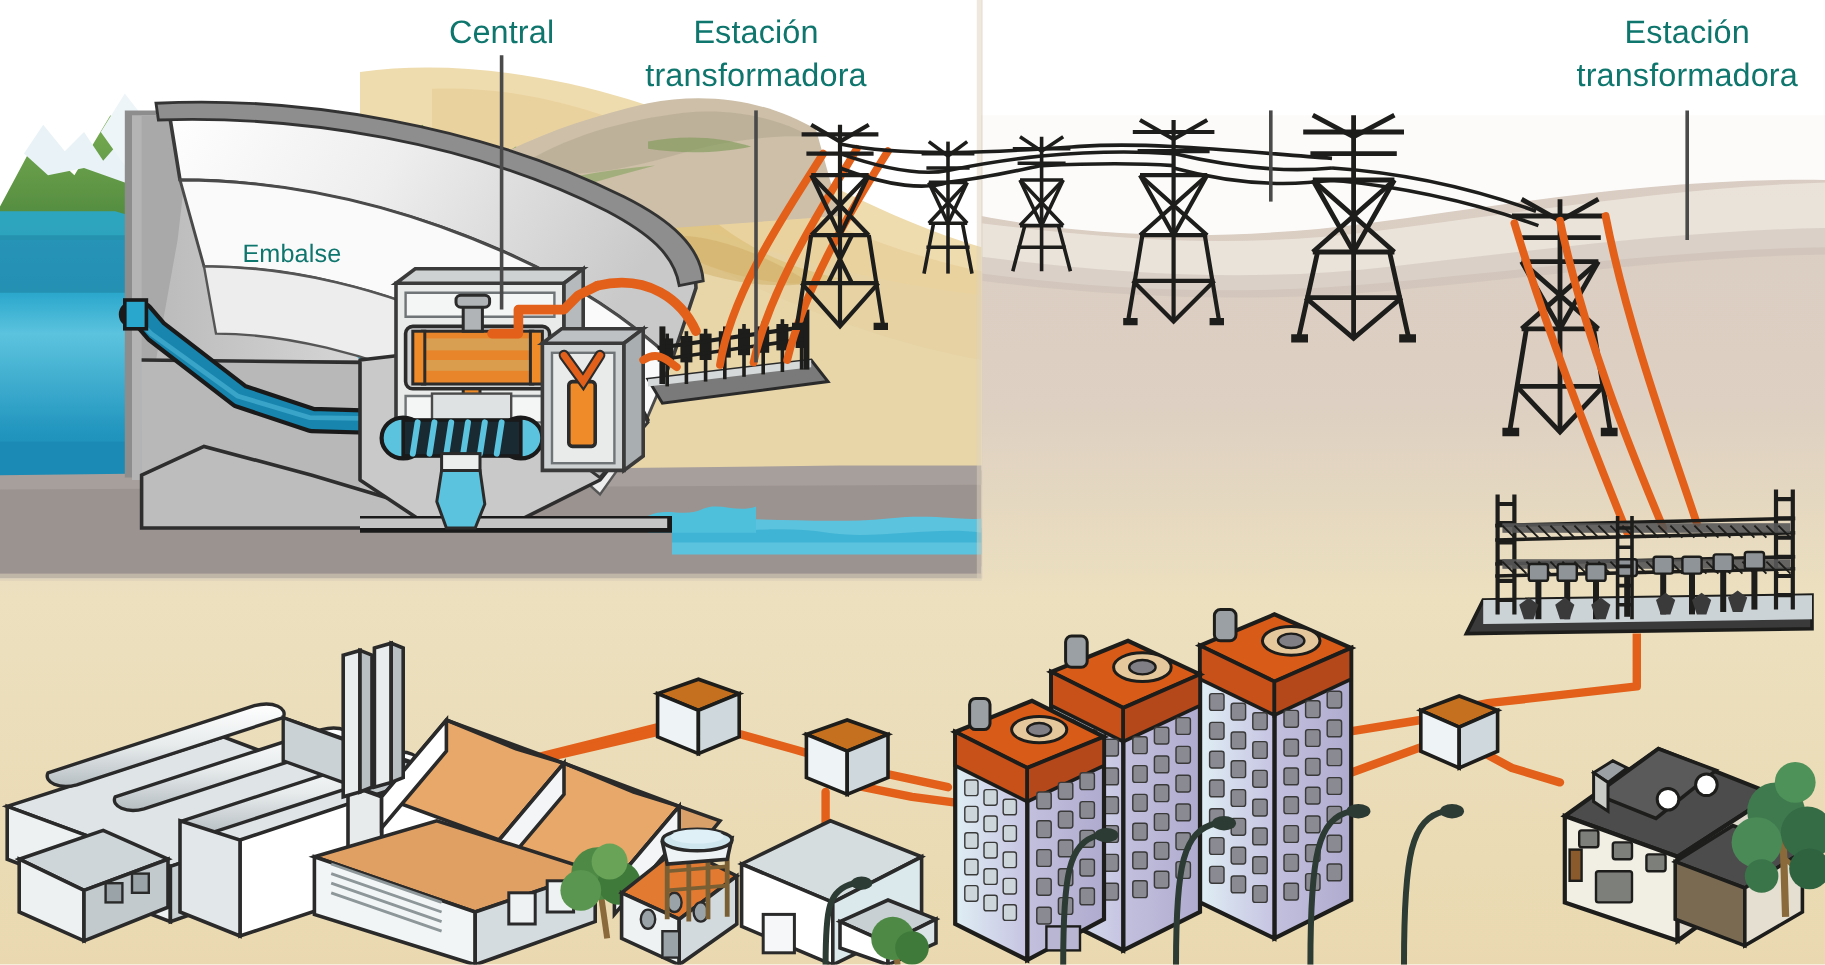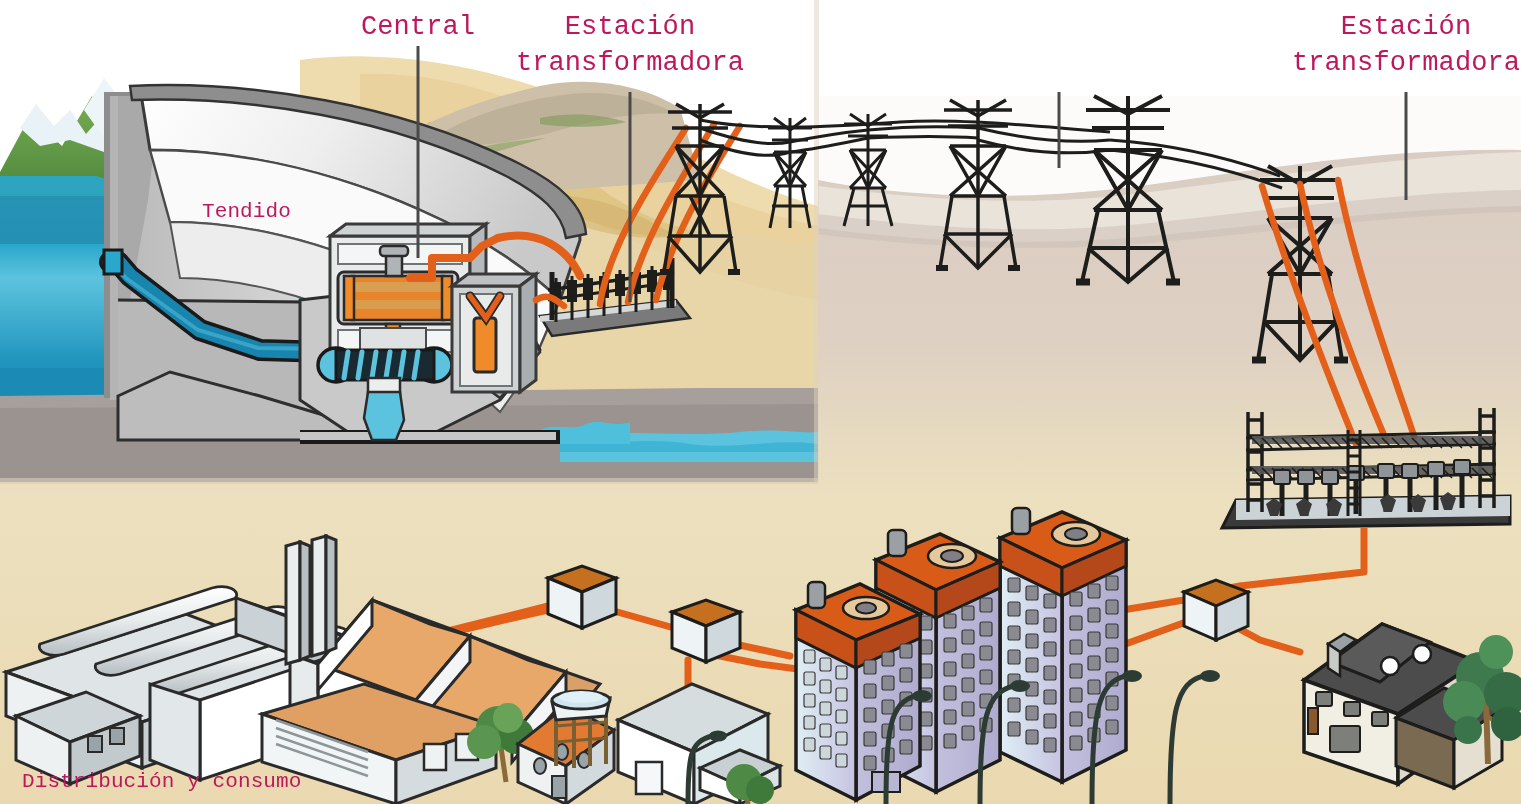--- a/index.html
+++ b/index.html
@@ -3,22 +3,22 @@
 <meta charset="utf-8">
 <style>
   html,body{margin:0;padding:0;background:#fff;}
   #stage{
     position:relative;width:1521px;height:804px;overflow:hidden;
     font-family:"Liberation Sans", sans-serif;
     background:#ffffff;
   }
   #scene{position:absolute;inset:0;}
   .lbl{
-    position:absolute;color:#be185d;font-size:27px;line-height:1.32;
-    font-family:Liberation Mono, monospace;white-space:pre-line;
+    position:absolute;color:#0f766e;font-size:27px;line-height:1.32;
+    font-family:Liberation Sans, sans-serif;white-space:pre-line;
     letter-spacing:.1px;
   }
   .lbl.ctr{text-align:center;transform:translateX(-50%);}
   .lbl.lft{text-align:left;}
   .lbl.small{font-size:21px;}
 </style>
 </head>
 <body>
 
 <div id="stage">
@@ -830,17 +830,16 @@
 
   <div class="lbl ctr" style="left:418px;top:10px;">Central</div>
 
   <div class="lbl ctr" style="left:630px;top:10px;">Estación
 transformadora</div>
 
 
   <div class="lbl ctr" style="left:1406px;top:10px;">Estación
 transformadora</div>
 
-  <div class="lbl lft small" style="left:202px;top:198px;">Tendido</div>
-
-  <div class="lbl lft small" style="left:22px;top:768px;">Distribución y consumo</div>
+  <div class="lbl lft small" style="left:202px;top:198px;">Embalse</div>
+
 
 </div>
 
 </body></html>

